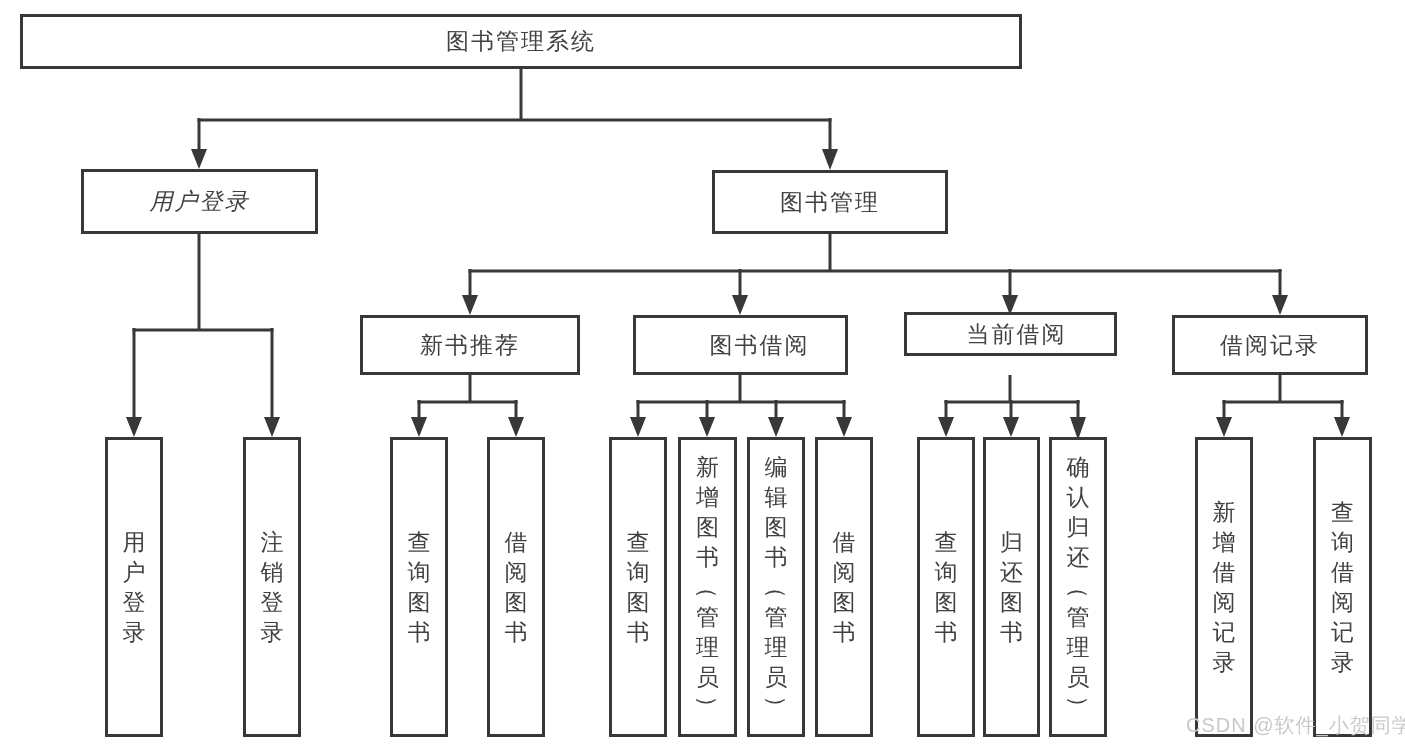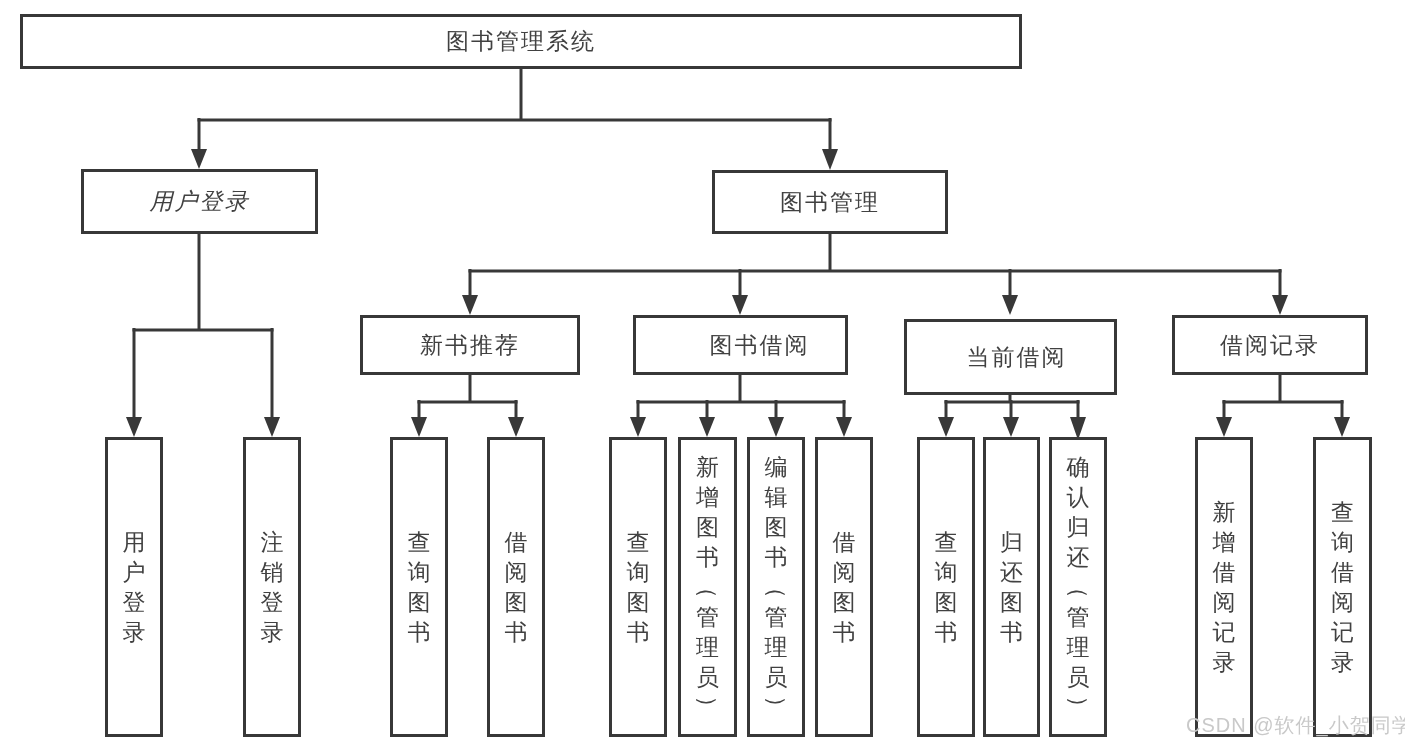--- a/index.html
+++ b/index.html
@@ -51,21 +51,21 @@
     color: #414141;
   }
   .vchar.rot { transform: rotate(90deg); }
 
   
   #n-root          { left: 20px;   top: 14px;  width: 1002px; height: 55px; text-align: center; }
   #n-user-login    { left: 81px;   top: 169px; width: 237px;  height: 65px; font-style: italic; }
   #n-book-mgmt     { left: 712px;  top: 170px; width: 236px;  height: 64px; }
   #n-new-book      { left: 360px;  top: 315px; width: 220px;  height: 60px; }
   #n-book-borrow   { left: 633px;  top: 315px; width: 215px;  height: 60px; padding-left: 38px; }
-  #n-cur-borrow    { left: 904px;  top: 319px; width: 213px;  height: 76px; padding-left: 12px; }
+  #n-cur-borrow    { left: 904px;  top: 312px; width: 213px;  height: 44px; padding-left: 12px; }
   #n-borrow-rec    { left: 1172px; top: 315px; width: 196px;  height: 60px; }
 
   .leaf { top: 437px; height: 300px; }
   #l-user-login    { left: 105px;  width: 58px; }
   #l-logout        { left: 243px;  width: 58px; }
   #l-nb-query      { left: 390px;  width: 58px; }
   #l-nb-borrow     { left: 487px;  width: 58px; }
   #l-bb-query      { left: 609px;  width: 58px; }
   #l-bb-add        { left: 678px;  width: 59px; }
   #l-bb-edit       { left: 747px;  width: 58px; }

